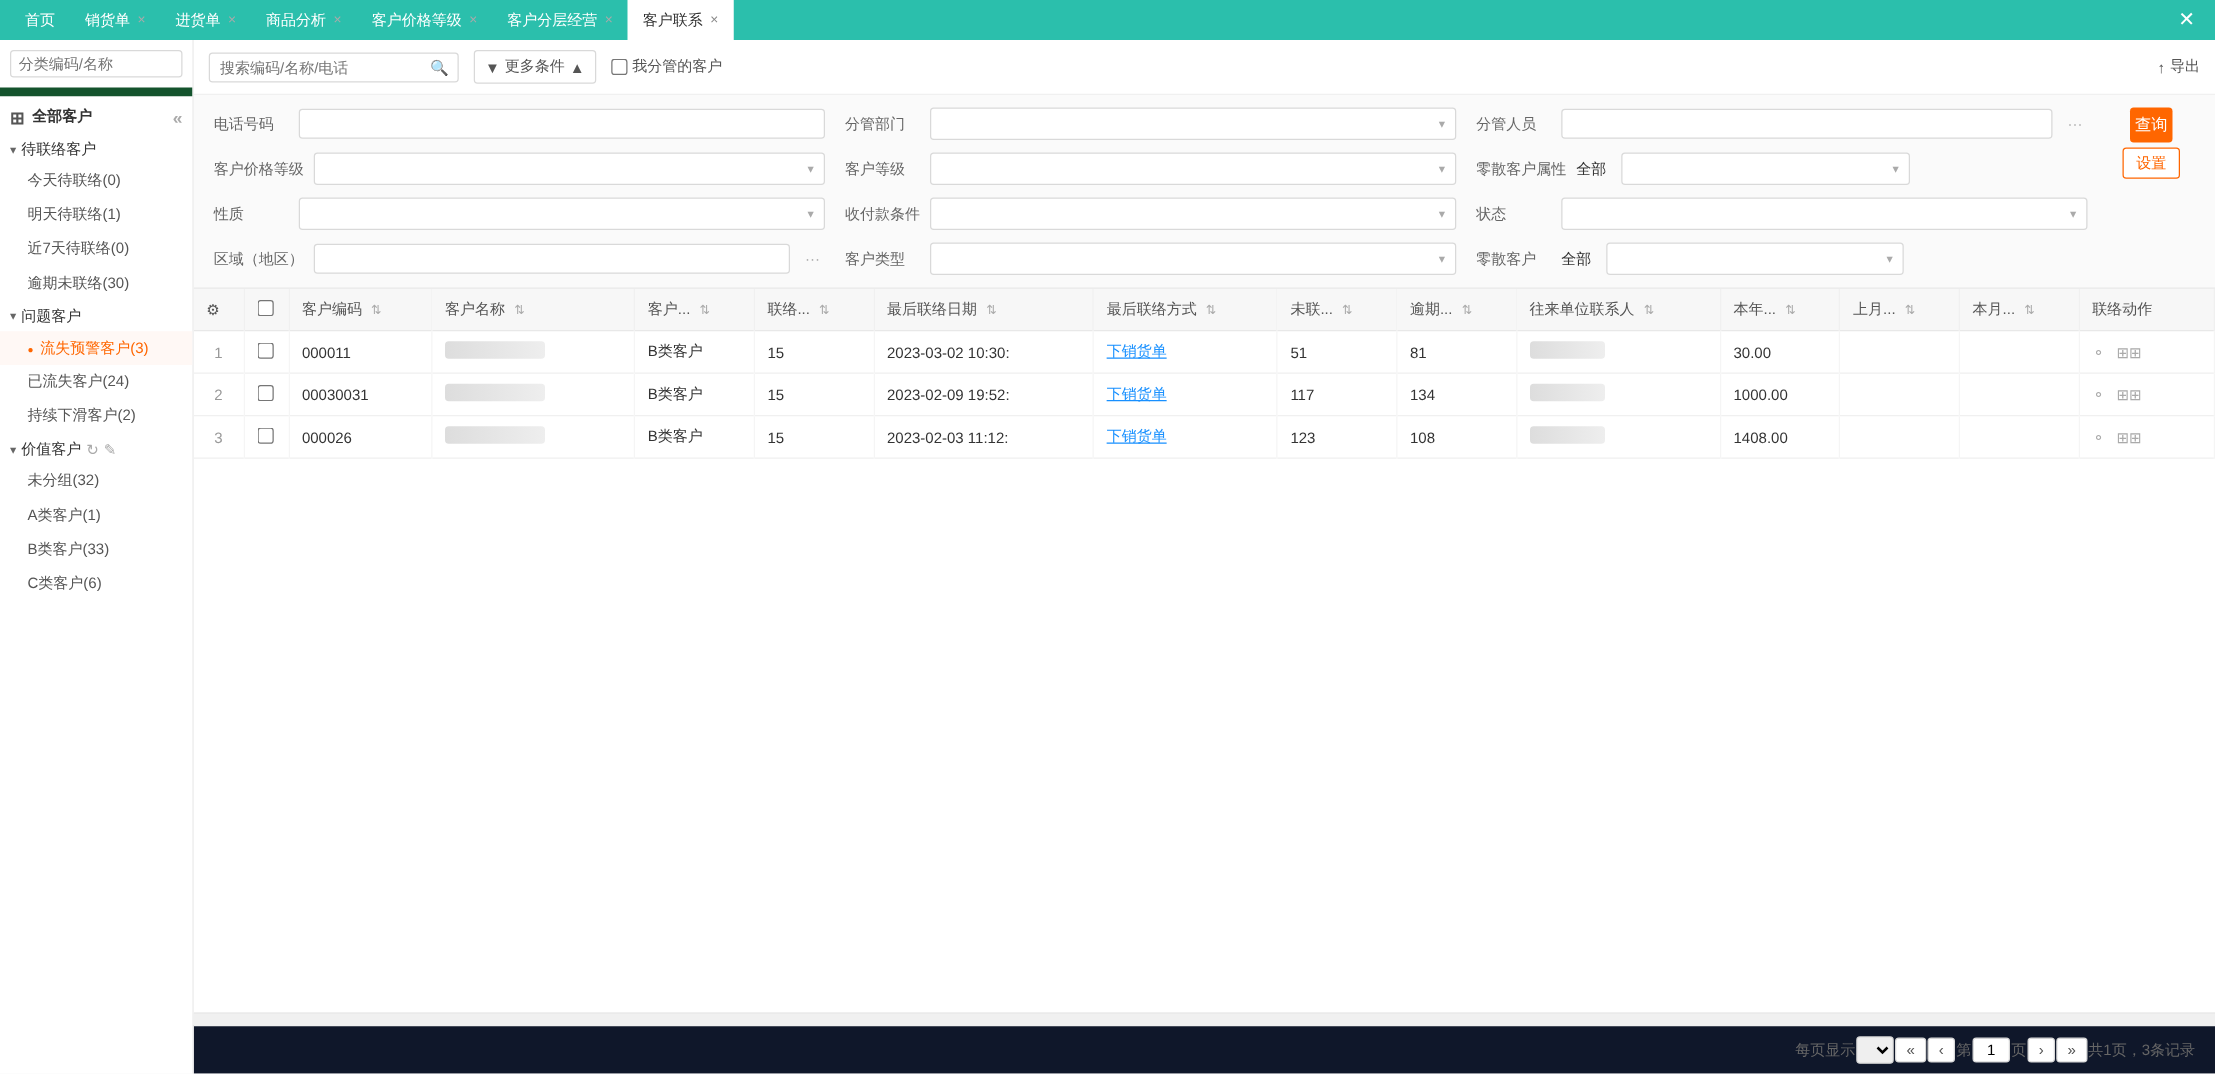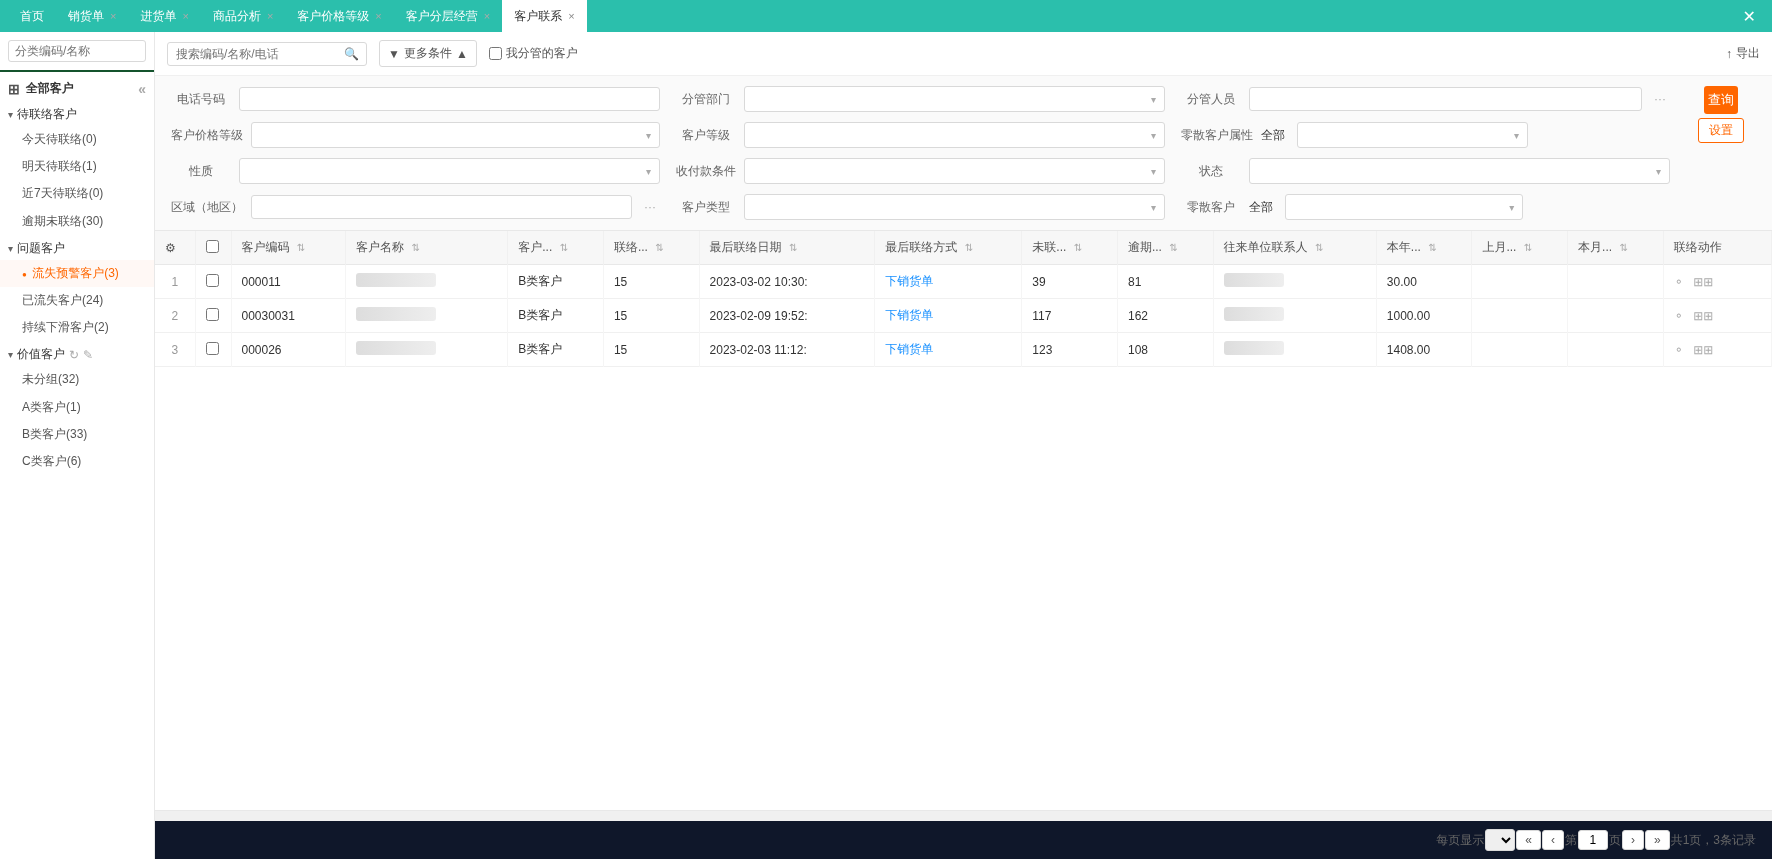--- a/index.html
+++ b/index.html
@@ -55,21 +55,21 @@
       background: white;
       border-right: 1px solid #e8e8e8;
       display: flex;
       flex-direction: column;
       overflow-y: auto;
       flex-shrink: 0;
     }
     .sidebar-search {
       display: flex;
       padding: 8px;
-      border-bottom: 2px solid #14532d;
+      border-bottom: 7px solid #14532d;
     }
     .sidebar-search input {
       border: 1px solid #d9d9d9;
       border-radius: 3px;
       padding: 3px 6px;
       width: 100%;
       outline: none;
       font-size: 12px;
     }
     .sidebar-search-wrap { position: relative; width: 100%; }
@@ -194,21 +194,21 @@
     .filter-field {
       display: flex;
       align-items: center;
       flex: 1;
       gap: 8px;
     }
     .filter-field label {
       color: #666;
       white-space: nowrap;
       min-width: 60px;
-      text-align: center;
+      text-align: left;
     }
     .filter-input {
       flex: 1;
       border: 1px solid #d9d9d9;
       border-radius: 3px;
       padding: 4px 8px;
       outline: none;
       background: white;
     }
     .filter-select {
@@ -279,20 +279,21 @@
     }
     tbody td {
       padding: 8px 10px;
       color: #333;
       border-right: 1px solid #f5f5f5;
       white-space: nowrap;
     }
     .td-link {
       color: #1890ff;
       cursor: pointer;
+      text-decoration: underline;
     }
     .td-blurred {
       background: linear-gradient(90deg, #ddd 0%, #eee 50%, #ddd 100%);
       background-size: 200% 100%;
       height: 14px;
       border-radius: 3px;
       display: inline-block;
     }
 
     
@@ -650,42 +651,42 @@
         <tbody id="table-body">
         <tr>
       <td class="td-num">1</td>
       <td><input type="checkbox" style=""></td>
       <td>000011</td>
       <td><span class="td-blurred" style="width:80px;"></span></td>
       <td>B类客户</td>
       <td>15</td>
       <td>2023-03-02 10:30:</td>
       <td><span class="td-link">下销货单</span></td>
-      <td>39</td>
+      <td>51</td>
       <td>81</td>
       <td><span class="td-blurred" style="width:60px;"></span></td>
       <td>30.00</td>
       <td></td>
       <td></td>
       <td>
         <span style="color:#aaa; margin-right:6px; cursor:pointer;">⚬</span>
         <span style="color:#aaa; cursor:pointer;">⊞⊞</span>
       </td>
     </tr>
             <tr>
       <td class="td-num">2</td>
       <td><input type="checkbox" style=""></td>
       <td>00030031</td>
       <td><span class="td-blurred" style="width:80px;"></span></td>
       <td>B类客户</td>
       <td>15</td>
       <td>2023-02-09 19:52:</td>
       <td><span class="td-link">下销货单</span></td>
       <td>117</td>
-      <td>162</td>
+      <td>134</td>
       <td><span class="td-blurred" style="width:60px;"></span></td>
       <td>1000.00</td>
       <td></td>
       <td></td>
       <td>
         <span style="color:#aaa; margin-right:6px; cursor:pointer;">⚬</span>
         <span style="color:#aaa; cursor:pointer;">⊞⊞</span>
       </td>
     </tr>
             <tr>

